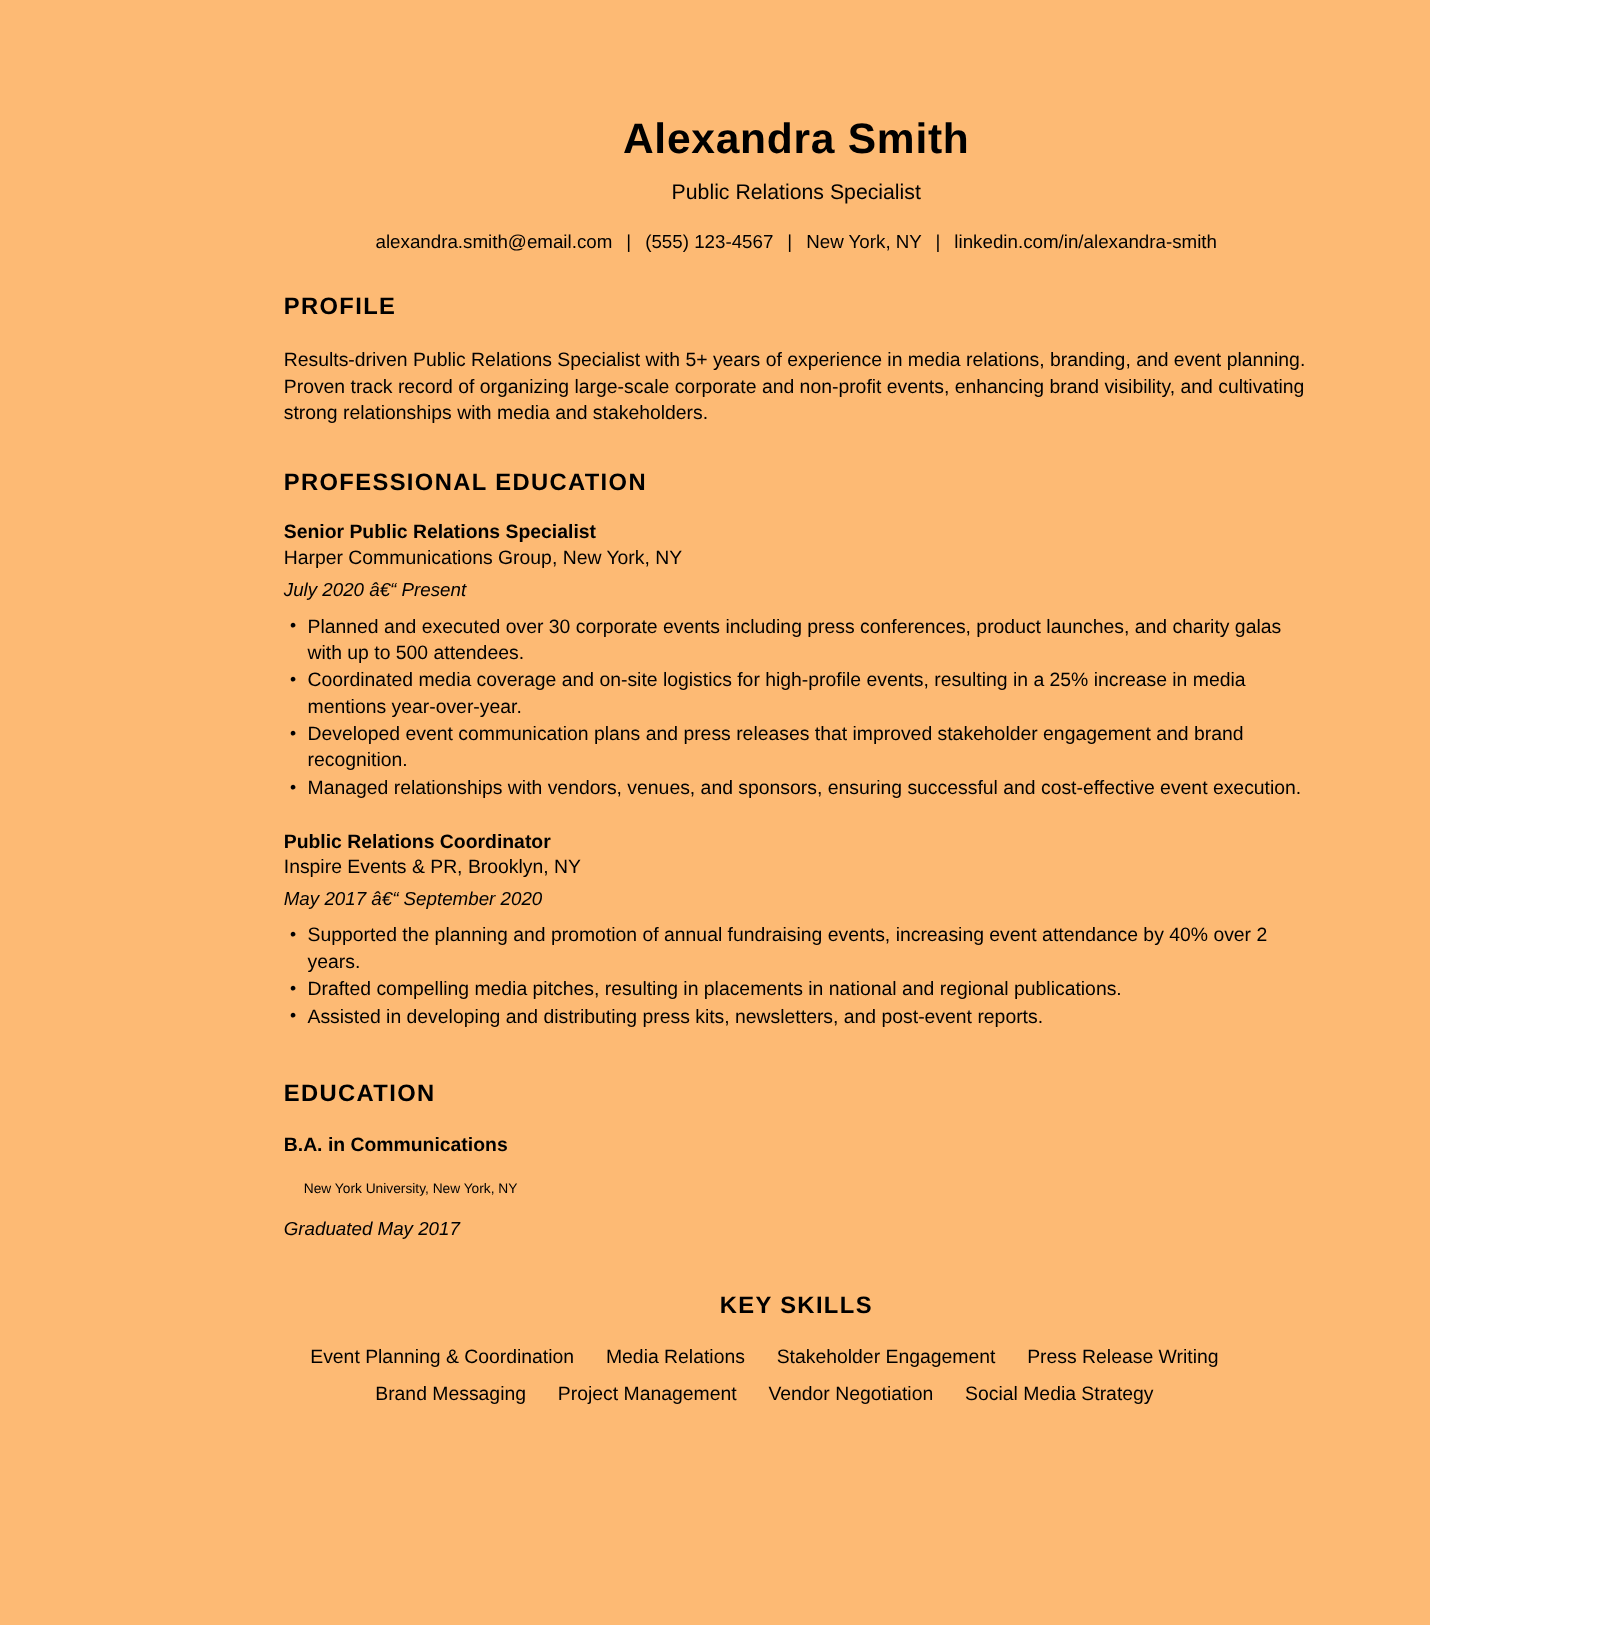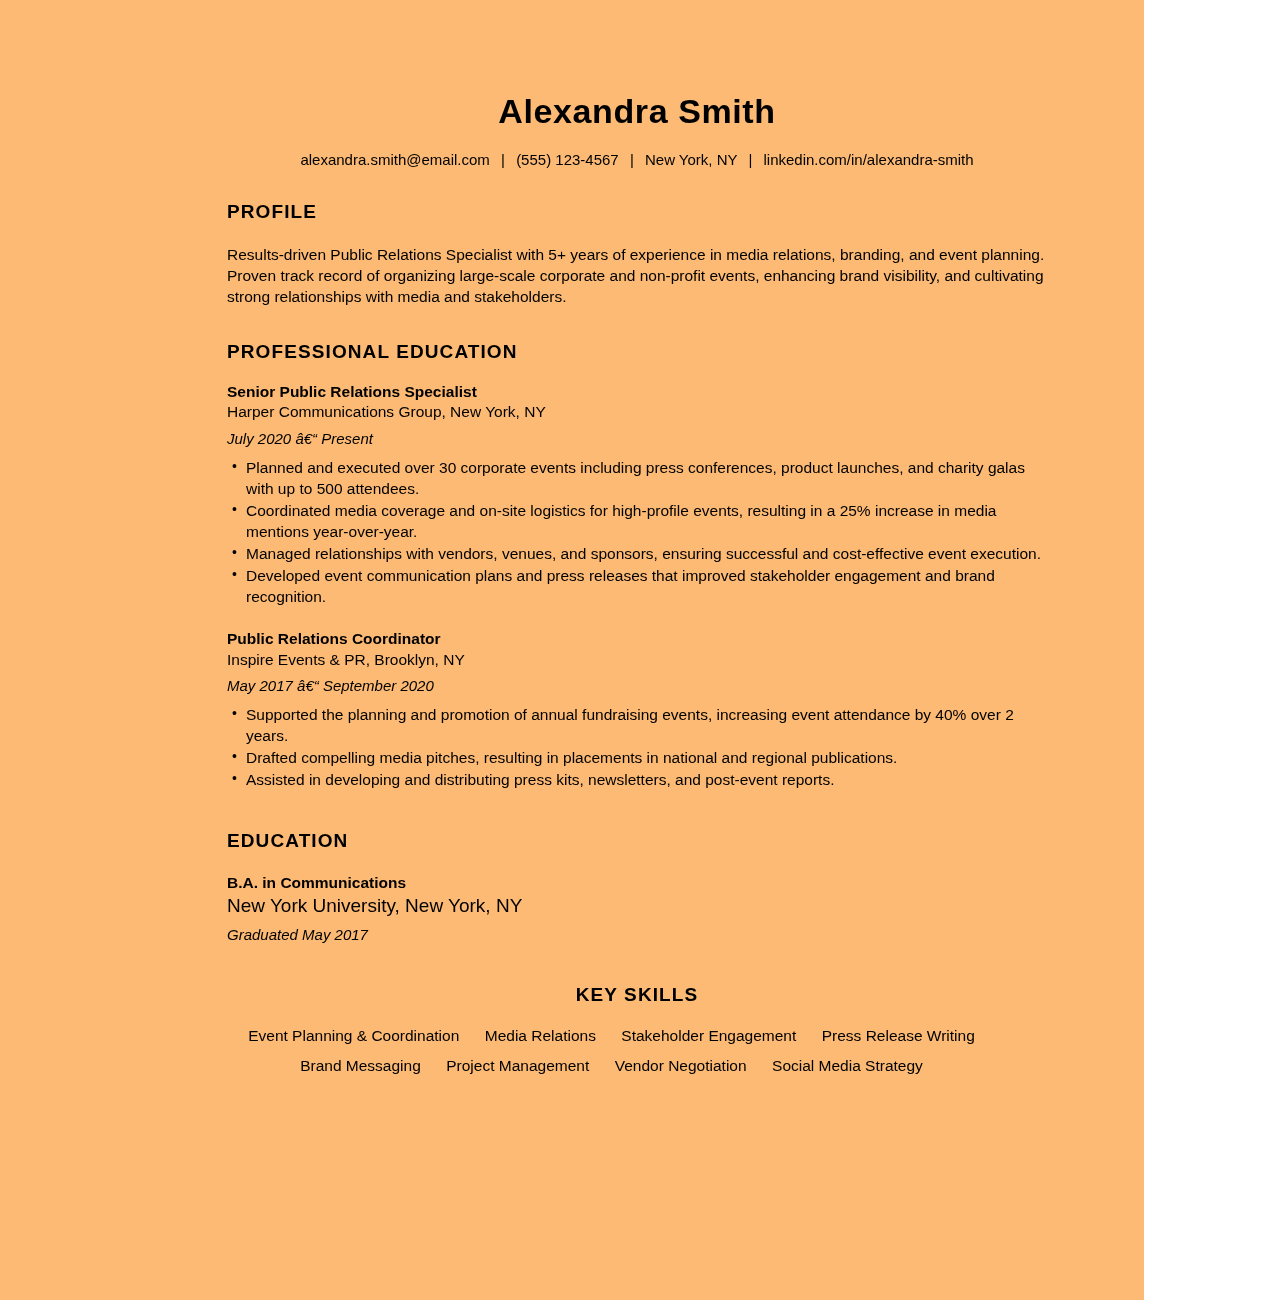--- a/index.html
+++ b/index.html
@@ -122,23 +122,23 @@
   }
 
   
   .edu-degree {
     font-size: 15.5px;
     font-weight: bold;
     line-height: 1.32;
     margin: 0;
   }
   .edu-school {
-    font-size: 19px;
-    line-height: 1.32;
-    margin: 0;
+    font-size: 11px;
+    line-height: 1.32;
+    margin: 16px;
   }
   .edu-date {
     font-size: 15px;
     font-style: italic;
     line-height: 1.32;
     margin: 6px 0 0 0;
   }
 
   
   .skills-wrap {
@@ -157,20 +157,21 @@
   .section-profile { margin-top: 32px; }
 </style>
 </head>
 <body>
 
 <div class="page">
   <div class="content">
 
     <div class="resume-header">
       <h1 class="full-name">Alexandra Smith</h1>
+      <div class="job-title-headline">Public Relations Specialist</div>
       <div class="contact-line">
         <span>alexandra.smith@email.com</span>
         <span class="contact-sep">|</span>
         <span>(555) 123-4567</span>
         <span class="contact-sep">|</span>
         <span>New York, NY</span>
         <span class="contact-sep">|</span>
         <span>linkedin.com/in/alexandra-smith</span>
       </div>
     </div>
@@ -183,22 +184,22 @@
     <div class="section section-experience">
       <h2 class="section-heading">PROFESSIONAL EDUCATION</h2>
 
       <div class="job">
         <div class="job-role">Senior Public Relations Specialist</div>
         <div class="job-company">Harper Communications Group, New York, NY</div>
         <div class="job-dates">July 2020 â€“ Present</div>
         <ul class="bullets">
           <li>Planned and executed over 30 corporate events including press conferences, product launches, and charity galas with up to 500 attendees.</li>
           <li>Coordinated media coverage and on-site logistics for high-profile events, resulting in a 25% increase in media mentions year-over-year.</li>
+          <li>Developed event communication plans and press releases that improved stakeholder engagement and brand recognition.</li>
           <li>Managed relationships with vendors, venues, and sponsors, ensuring successful and cost-effective event execution.</li>
-          <li>Developed event communication plans and press releases that improved stakeholder engagement and brand recognition.</li>
         </ul>
       </div>
 
       <div class="job">
         <div class="job-role">Public Relations Coordinator</div>
         <div class="job-company">Inspire Events &amp; PR, Brooklyn, NY</div>
         <div class="job-dates">May 2017 â€“ September 2020</div>
         <ul class="bullets">
           <li>Supported the planning and promotion of annual fundraising events, increasing event attendance by 40% over 2 years.</li>
           <li>Drafted compelling media pitches, resulting in placements in national and regional publications.</li>

